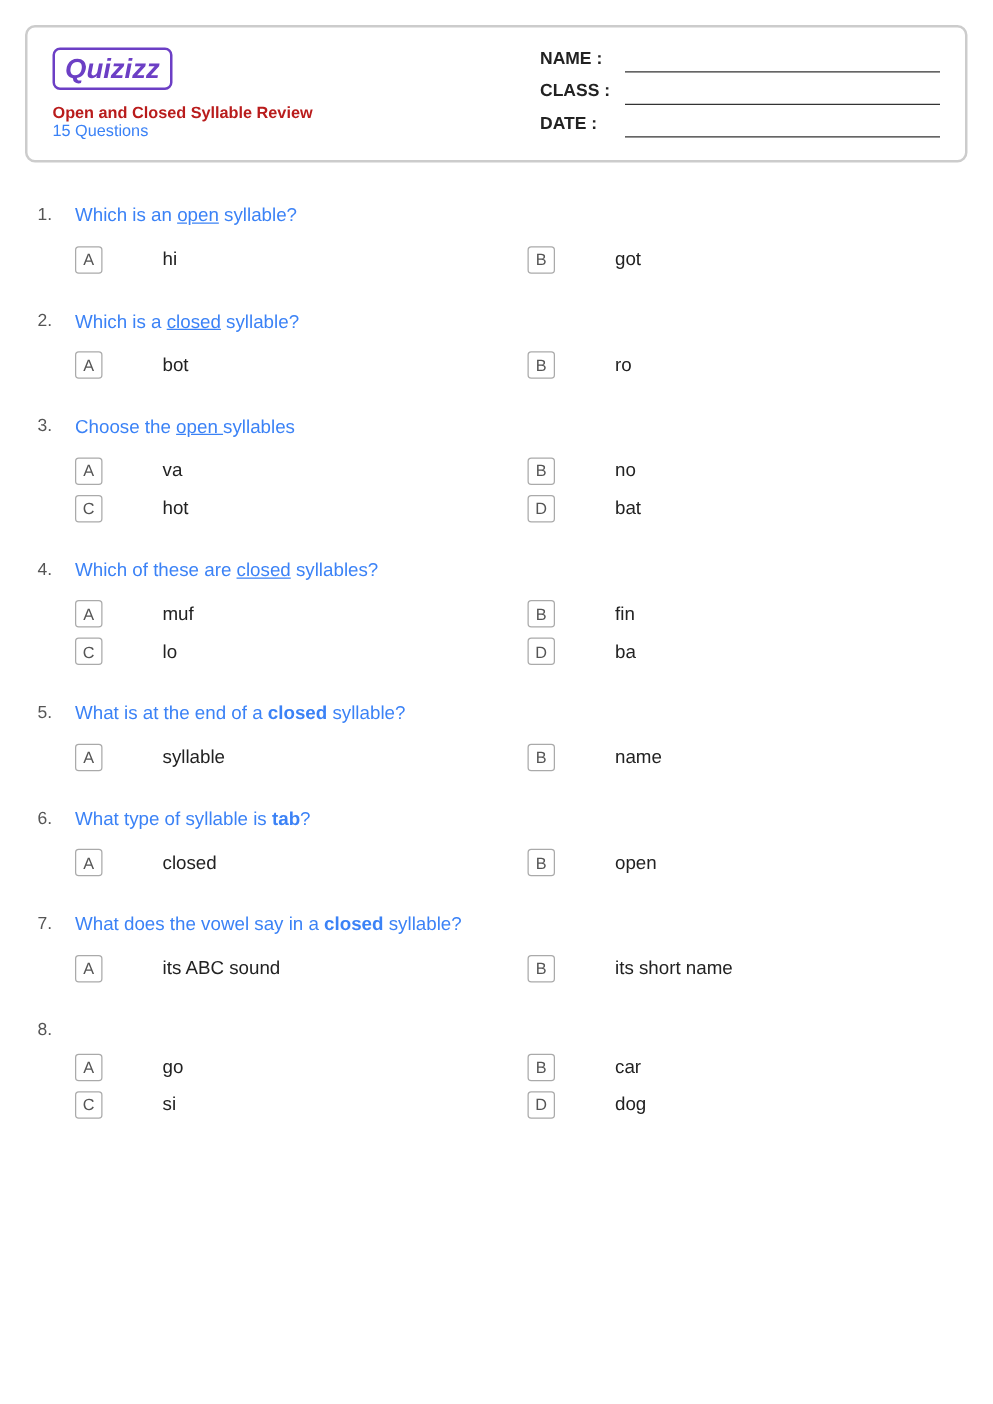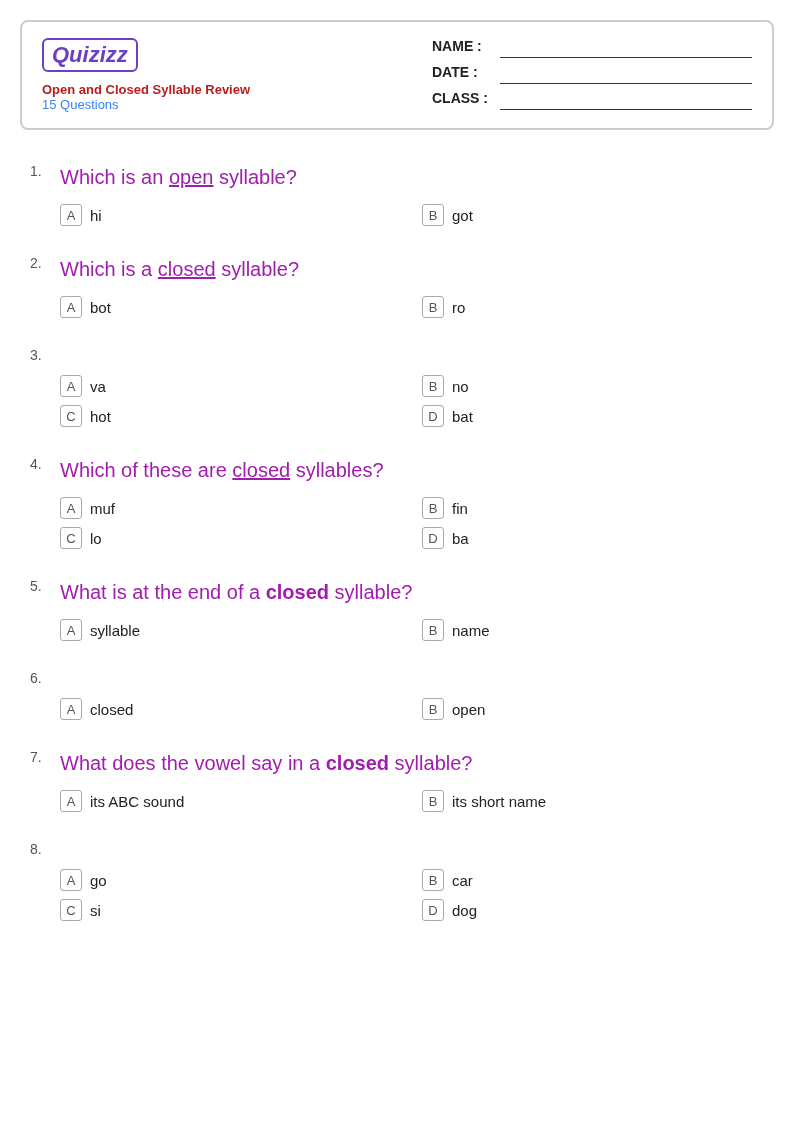--- a/index.html
+++ b/index.html
@@ -75,22 +75,22 @@
       align-items: flex-start;
       margin-bottom: 12px;
     }
     .question-num {
       min-width: 30px;
       color: #555;
       font-size: 14px;
       padding-top: 1px;
     }
     .question-text {
-      font-size: 20px;
-      color: #a21caf;
+      font-size: 15px;
+      color: #3b82f6;
       line-height: 1.5;
     }
     .question-text u { text-decoration: underline; }
     .question-text strong { font-weight: bold; }
     .options-grid {
       display: grid;
       grid-template-columns: 1fr 1fr;
       gap: 8px 20px;
       padding-left: 30px;
     }
@@ -107,44 +107,45 @@
       display: flex;
       align-items: center;
       justify-content: center;
       font-size: 13px;
       color: #555;
       flex-shrink: 0;
     }
     .option-text {
       font-size: 15px;
       color: #222;
+      margin-left: 40px;
     }
   </style>
 </head>
 <body>
 
 <div class="worksheet">
   <div class="header-left">
     <div class="logo">
       <span>Quizizz</span>
     </div>
     <div class="worksheet-title">Open and Closed Syllable Review</div>
     <div class="worksheet-subtitle">15 Questions</div>
   </div>
   <div class="header-right">
     <div class="field-row">
       <span class="field-label">NAME :</span>
       <div class="field-line"></div>
     </div>
     <div class="field-row">
+      <span class="field-label">CLASS :</span>
+      <div class="field-line"></div>
+    </div>
+    <div class="field-row">
       <span class="field-label">DATE :</span>
-      <div class="field-line"></div>
-    </div>
-    <div class="field-row">
-      <span class="field-label">CLASS :</span>
       <div class="field-line"></div>
     </div>
   </div>
 </div>
 
 <div class="questions-area" id="questions-container">
 <div class="question-block">
       <div class="question-row">
         <span class="question-num">1.</span>
         <span class="question-text">Which is an <u>open</u> syllable?</span>
@@ -172,20 +173,21 @@
         </div>
         <div class="option">
           <div class="option-letter">B</div>
           <span class="option-text">ro</span>
         </div>
       </div>
     </div>
     <div class="question-block">
       <div class="question-row">
         <span class="question-num">3.</span>
+        <span class="question-text">Choose the <u>open </u>syllables</span>
       </div>
       <div class="options-grid">
         <div class="option">
           <div class="option-letter">A</div>
           <span class="option-text">va</span>
         </div>
         <div class="option">
           <div class="option-letter">B</div>
           <span class="option-text">no</span>
         </div>
@@ -235,20 +237,21 @@
         </div>
         <div class="option">
           <div class="option-letter">B</div>
           <span class="option-text">name</span>
         </div>
       </div>
     </div>
     <div class="question-block">
       <div class="question-row">
         <span class="question-num">6.</span>
+        <span class="question-text">What type of syllable is <strong>tab</strong>?</span>
       </div>
       <div class="options-grid">
         <div class="option">
           <div class="option-letter">A</div>
           <span class="option-text">closed</span>
         </div>
         <div class="option">
           <div class="option-letter">B</div>
           <span class="option-text">open</span>
         </div>

